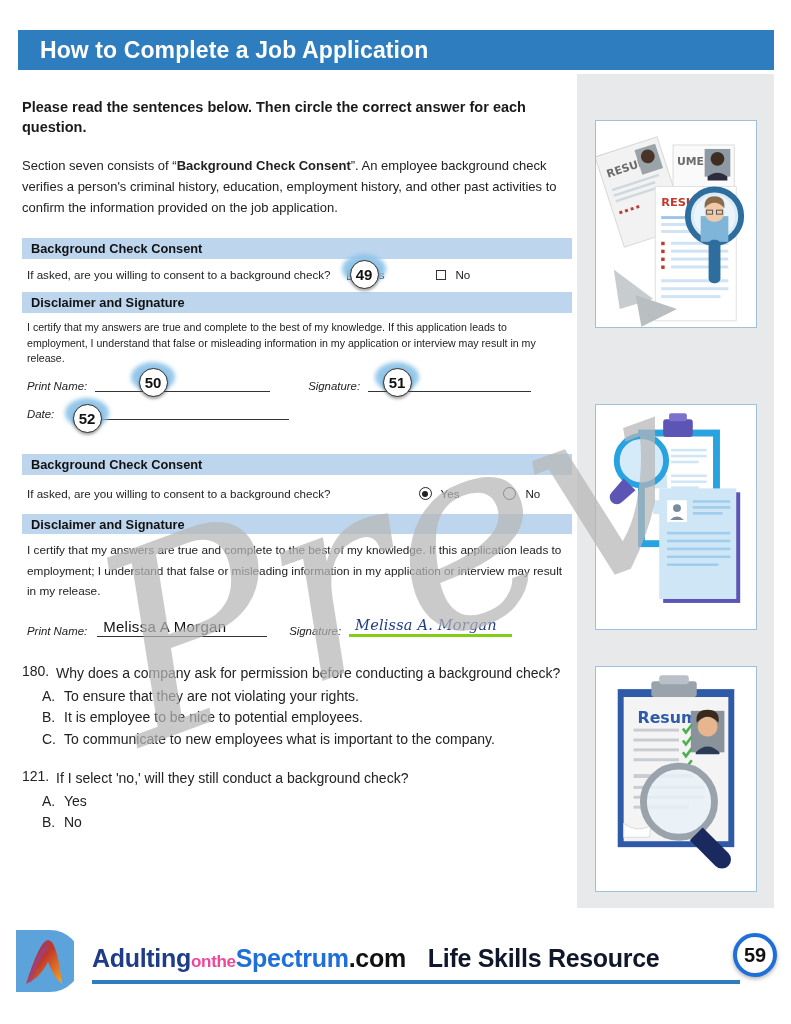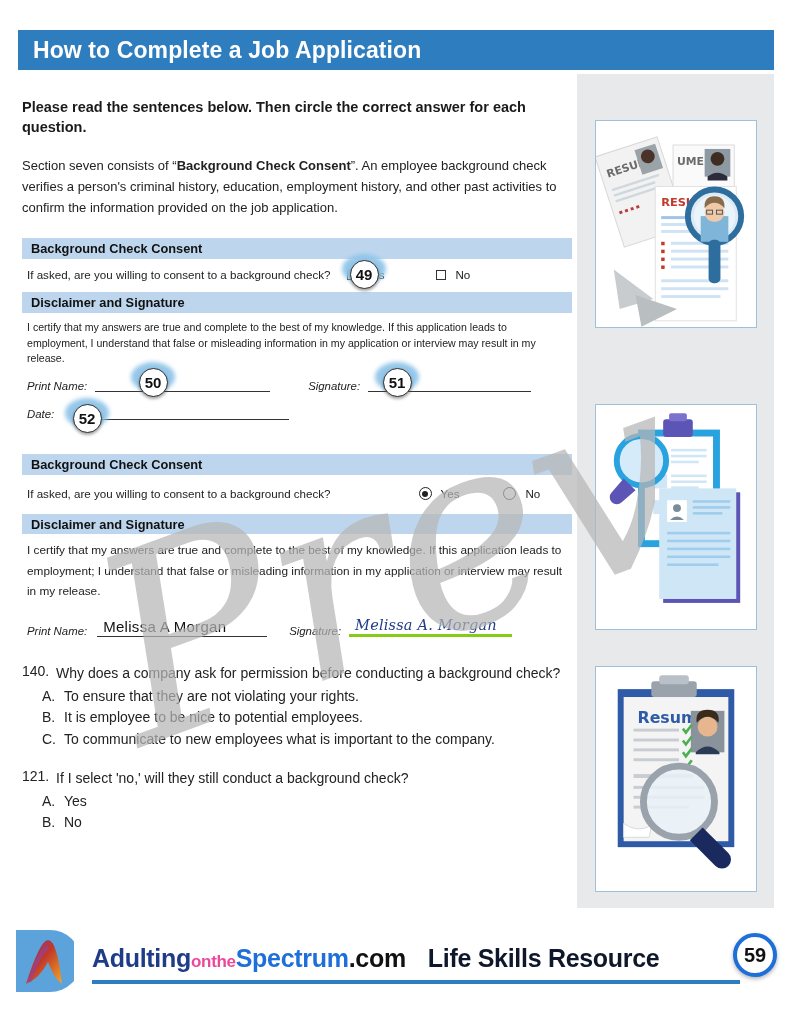--- a/index.html
+++ b/index.html
@@ -22,21 +22,21 @@
   .banner {
     position:absolute; left:18px; top:30px; width:756px; height:40px;
     background:#2E7DBE;
     display:flex; align-items:center;
   }
   .banner-title {
     color:#ffffff;
     font-size:23px;
     font-weight:bold;
     letter-spacing:0.1px;
-    padding-left:15px;
+    padding-left:22px;
   }
 
   
   .sidebar {
     position:absolute; left:577px; top:74px; width:197px; height:838px;
     background:#E8E9EA;
   }
   .side-img {
     position:absolute; left:18px; width:162px;
     background:#ffffff;
@@ -430,21 +430,21 @@
         <span class="print-val" style="width:170px; margin-left:10px;">Melissa A  Morgan</span>
         <span class="field-lbl" style="margin-left:22px;">Signature:</span>
         <span class="sig-val" style="width:163px; margin-left:8px;">Melissa A. Morgan</span>
       </div>
 
     </div>
 
     <div class="questions">
 
       <div class="q">
-        <span class="q-num">140.</span>
+        <span class="q-num">180.</span>
         <span class="q-body">Why does a company ask for permission before conducting a background check?</span>
       </div>
       <div class="opts">
         <div class="opt">
           <span class="opt-ltr">A.</span>
           <span class="opt-txt">To ensure that they are not violating your rights.</span>
         </div>
         <div class="opt">
           <span class="opt-ltr">B.</span>
           <span class="opt-txt">It is employee to be nice to potential employees.</span>

